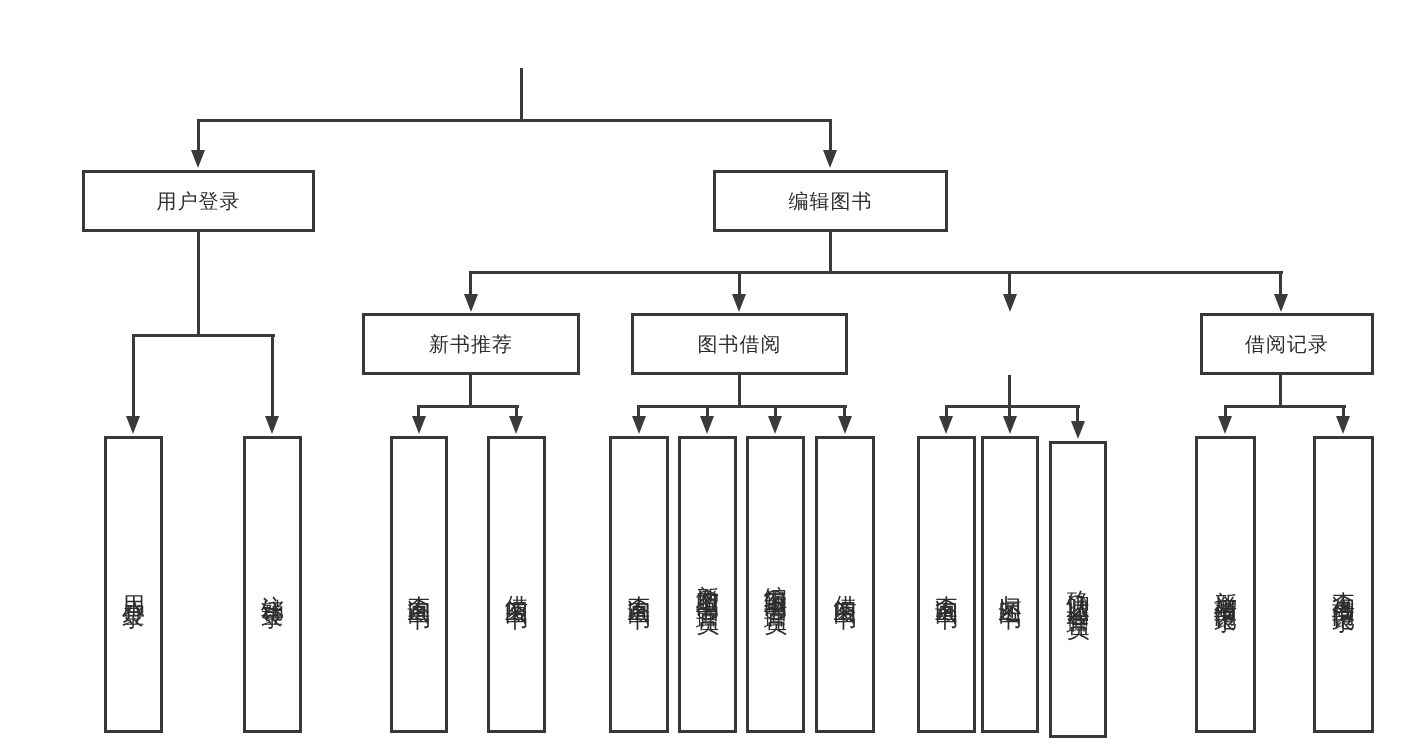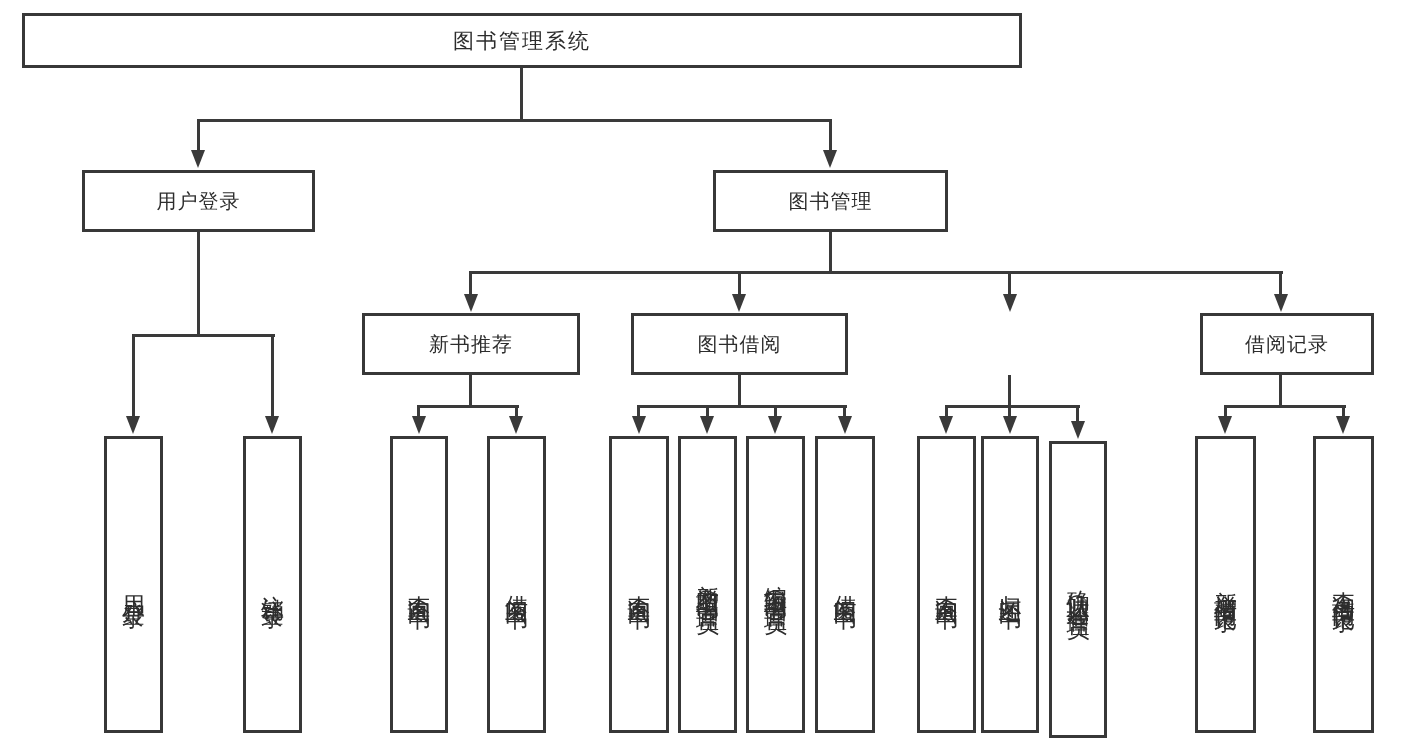--- a/index.html
+++ b/index.html
@@ -33,24 +33,23 @@
     position:absolute; top:714px; right:6px; z-index:5;
     font-size:21px; color:var(--watermark-color,#b3b3b3);
     letter-spacing:1px; white-space:nowrap;
   }
 </style>
 </head>
 <body>
 
 <div class="canvas">
 
-  <div class="node h rootbox" style="left:22px;top:13px;width:1000px;height:55px;">图书管理系统</div>
 
   <div class="node h" style="left:82px;top:170px;width:233px;height:62px;">用户登录</div>
-  <div class="node h" style="left:713px;top:170px;width:235px;height:62px;">图书管理</div>
+  <div class="node h" style="left:713px;top:170px;width:235px;height:62px;">编辑图书</div>
 
   <div class="node h" style="left:631px;top:313px;width:217px;height:62px;">图书借阅</div>
   <div class="node h" style="left:362px;top:313px;width:218px;height:62px;">新书推荐</div>
   <div class="node h" style="left:1200px;top:313px;width:174px;height:62px;">借阅记录</div>
 
   <div class="node" style="left:104px;top:436px;width:59px;height:297px;">
     <span class="vtext">用户登录</span>
   </div>
   <div class="node" style="left:243px;top:436px;width:59px;height:297px;">
     <span class="vtext">注销登录</span>

